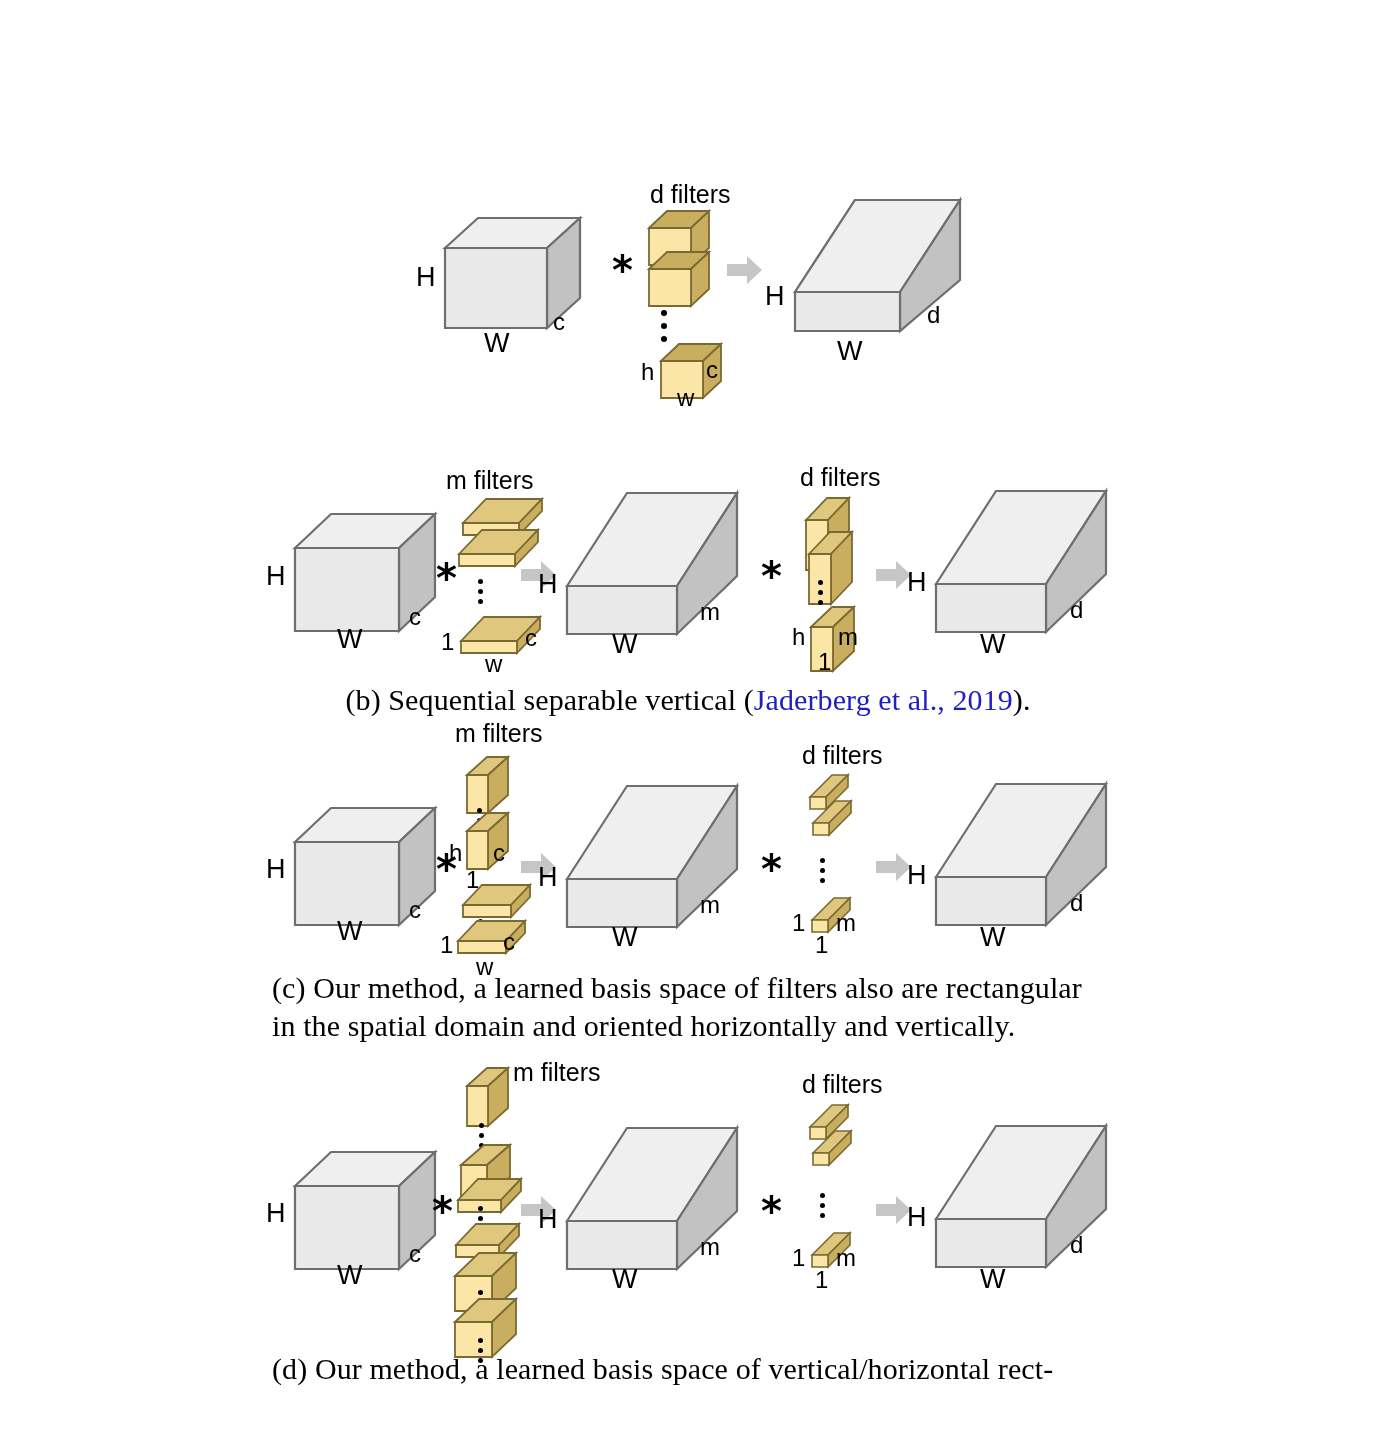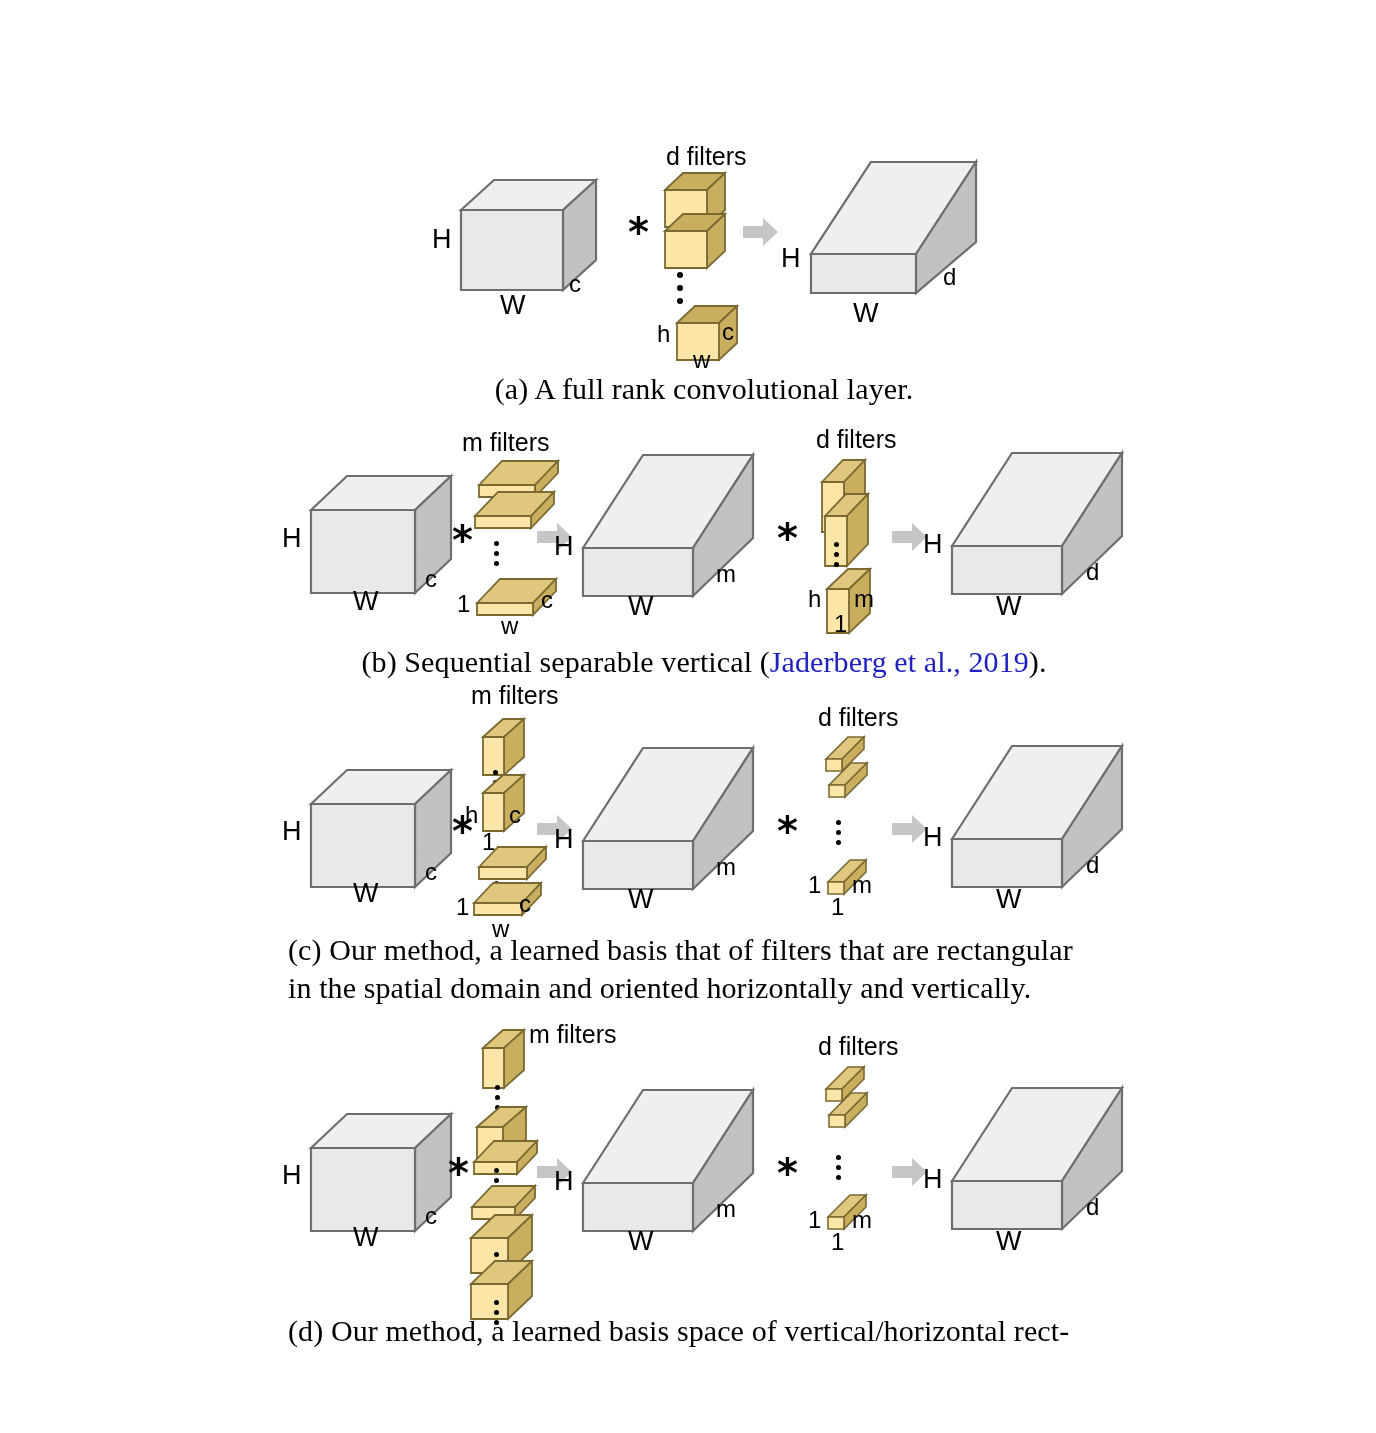--- a/index.html
+++ b/index.html
@@ -17,22 +17,23 @@
 
   #figure-root {
     position: absolute;
     left: 0; top: 0;
     width: 1376px;
     height: 1433px;
   }
 
   .panel {
     position: absolute;
-    left: 16px;
+    left: 0;
     width: 1096px;
+    margin-top: 38px;
   }
 
   
   .caption {
     position: absolute;
     font-family: "Liberation Serif", serif;
     font-size: 30px;
     color: #000000;
     line-height: 38px;
     letter-spacing: 0.1px;
@@ -167,21 +168,20 @@
       <svg width="170" height="140" viewBox="0 0 170 140">
         <polygon points="2,94 62,2 167,2 107,94" fill="#efefef" stroke="#6e6e6e" stroke-width="2.2"></polygon>
         <polygon points="107,94 167,2 167,82 107,133" fill="#c2c2c2" stroke="#6e6e6e" stroke-width="2.2"></polygon>
         <polygon points="2,94 107,94 107,133 2,133" fill="#e9e9e9" stroke="#6e6e6e" stroke-width="2.2"></polygon>
       </svg>
     </div>
     <div class="lbl lbl-lg" style="left:765px; top:245px;">H</div>
     <div class="lbl lbl-lg" style="left:837px; top:300px;">W</div>
     <div class="lbl lbl-md" style="left:927px; top:265px;">d</div>
 
-    <div class="caption caption-center" style="top:370px;">(a) A full rank convolutional layer.</div>
   </div>
 
   <div class="panel" style="top:415px;height:265px;">
 
     <div class="lbl lbl-title" style="left:446px; top:15px;">m filters</div>
 
     <div class="box" style="left:293px; top:47px;">
       <svg width="145" height="140" viewBox="0 0 145 140">
         <polygon points="2,48 38,14 142,14 106,48" fill="#efefef" stroke="#6e6e6e" stroke-width="2.2"></polygon>
         <polygon points="106,48 142,14 142,97 106,131" fill="#c2c2c2" stroke="#6e6e6e" stroke-width="2.2"></polygon>
@@ -421,21 +421,21 @@
       <svg width="175" height="152" viewBox="0 0 175 152">
         <polygon points="2,98 62,5 172,5 112,98" fill="#efefef" stroke="#6e6e6e" stroke-width="2.2"></polygon>
         <polygon points="112,98 172,5 172,88 112,146" fill="#c2c2c2" stroke="#6e6e6e" stroke-width="2.2"></polygon>
         <polygon points="2,98 112,98 112,146 2,146" fill="#e9e9e9" stroke="#6e6e6e" stroke-width="2.2"></polygon>
       </svg>
     </div>
     <div class="lbl lbl-lg" style="left:907px; top:141px;">H</div>
     <div class="lbl lbl-lg" style="left:980px; top:203px;">W</div>
     <div class="lbl lbl-md" style="left:1070px; top:170px;">d</div>
 
-    <div class="caption caption-block" style="top:248px;">(c) Our method, a learned basis that of filters that are rectangular</div>
+    <div class="caption caption-block" style="top:248px;">(c) Our method, a learned basis space of filters also are rectangular</div>
     <div class="caption caption-block" style="top:286px;">in the spatial domain and oriented horizontally and vertically.</div>
   </div>
 
   <div class="panel" style="top:1010px;height:423px;">
 
     <div class="lbl lbl-title" style="left:513px; top:12px;">m filters</div>
 
     <div class="box" style="left:293px; top:90px;">
       <svg width="145" height="142" viewBox="0 0 145 142">
         <polygon points="2,48 38,14 142,14 106,48" fill="#efefef" stroke="#6e6e6e" stroke-width="2.2"></polygon>

